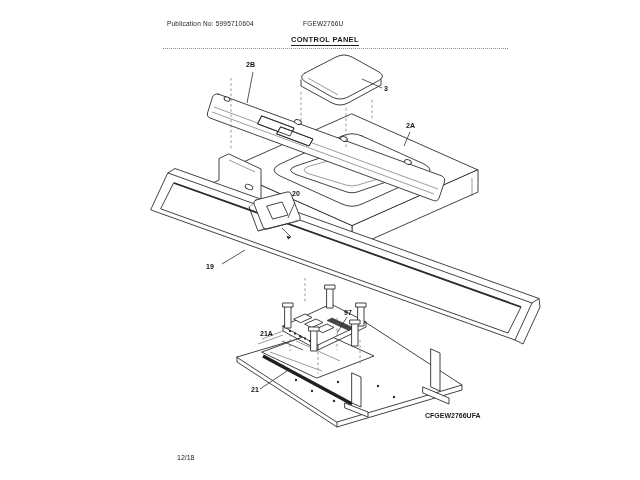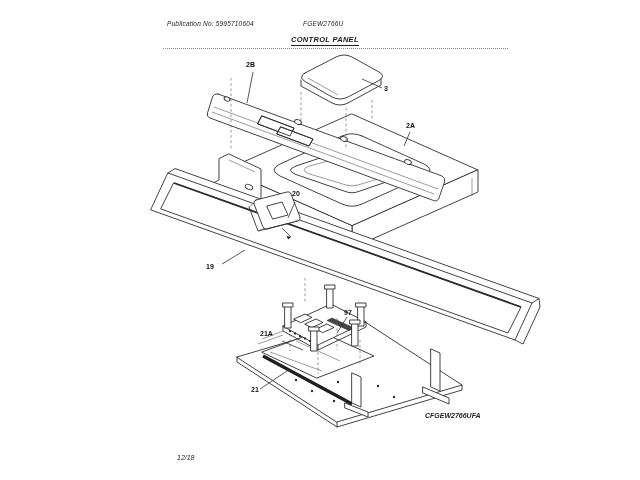--- a/index.html
+++ b/index.html
@@ -1,18 +1,18 @@
 <!DOCTYPE html>
 <html><head>
 <meta charset="utf-8">
 <style>
   html,body{margin:0;padding:0;background:#fff;}
   #page{position:relative;width:640px;height:480px;background:#ffffff;overflow:hidden;
         font-family:"Liberation Sans",sans-serif;color:#1b1b1b;}
-  .txt{position:absolute;white-space:nowrap;font-style:italic;}
+  .txt{position:absolute;white-space:nowrap;}
   .hdr{font-size:6.5px;letter-spacing:.2px;}
   .title{font-size:7.5px;font-weight:bold;letter-spacing:.3px;border-bottom:1px solid #222;padding-bottom:1px;}
   .rule-dotted{position:absolute;border-top:1px dotted #8a8a8a;height:0;}
   .callout{position:absolute;font-size:7px;font-weight:bold;color:#111;}
   .code{font-size:7px;font-weight:bold;}
   .pagenum{font-size:7px;}
   svg{position:absolute;left:0;top:0;}
   .ln{stroke:#2e2e2e;stroke-width:.9;fill:none;stroke-linejoin:round;stroke-linecap:round;}
   .lnf{stroke:#2e2e2e;stroke-width:.9;fill:#ffffff;stroke-linejoin:round;stroke-linecap:round;}
   .thin{stroke:#4a4a4a;stroke-width:.55;fill:none;}

